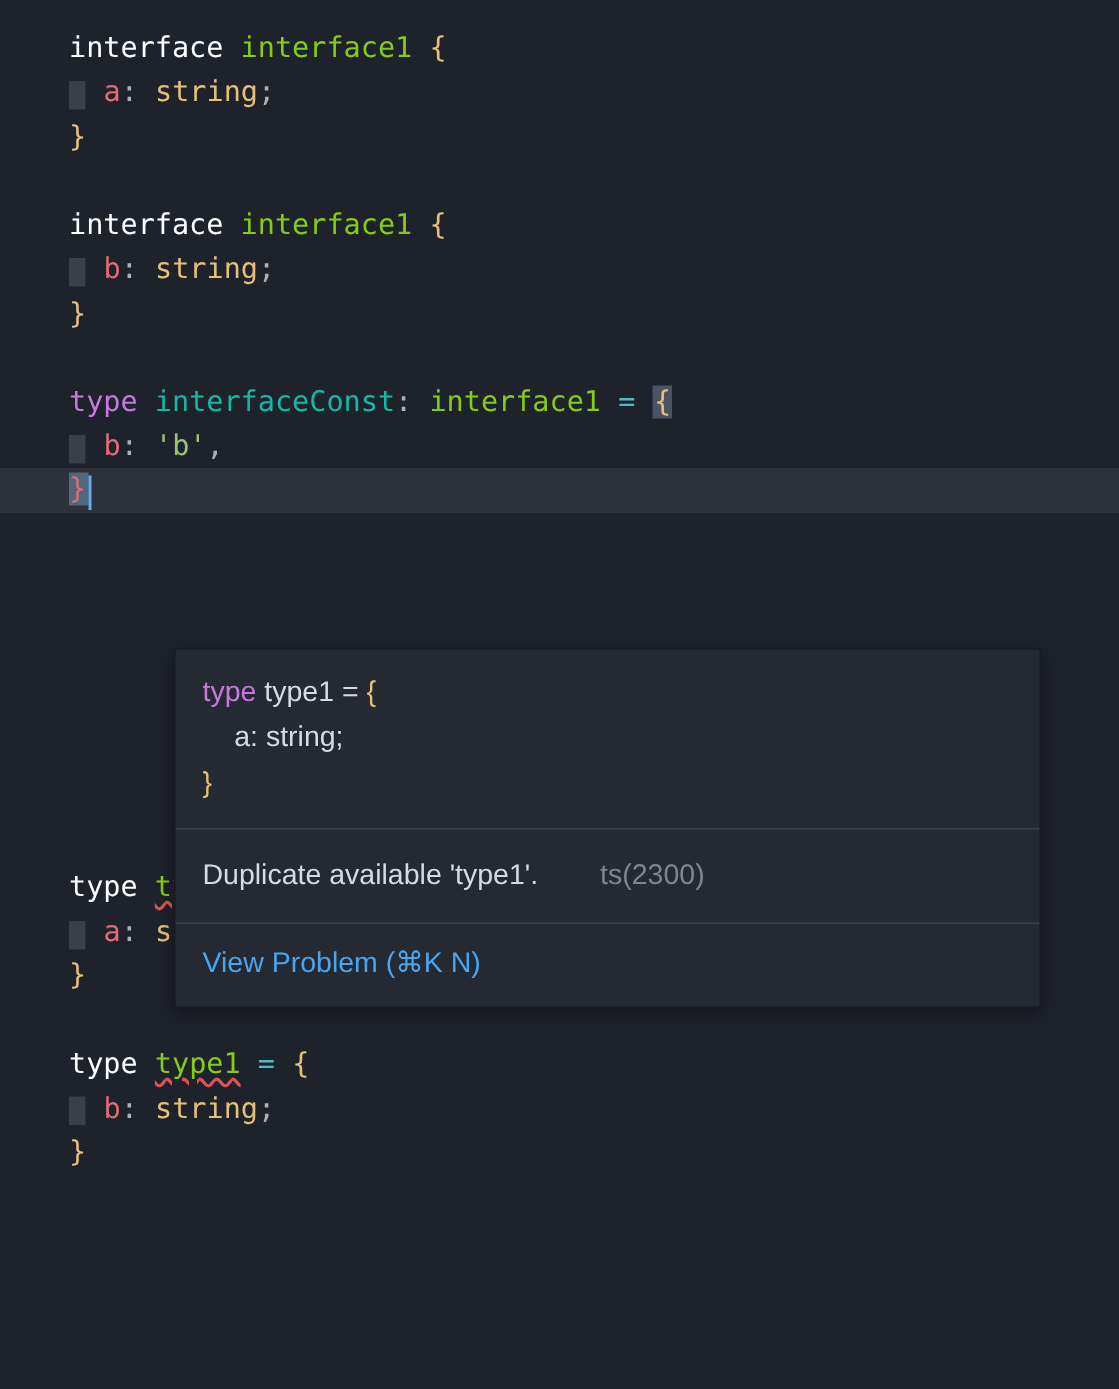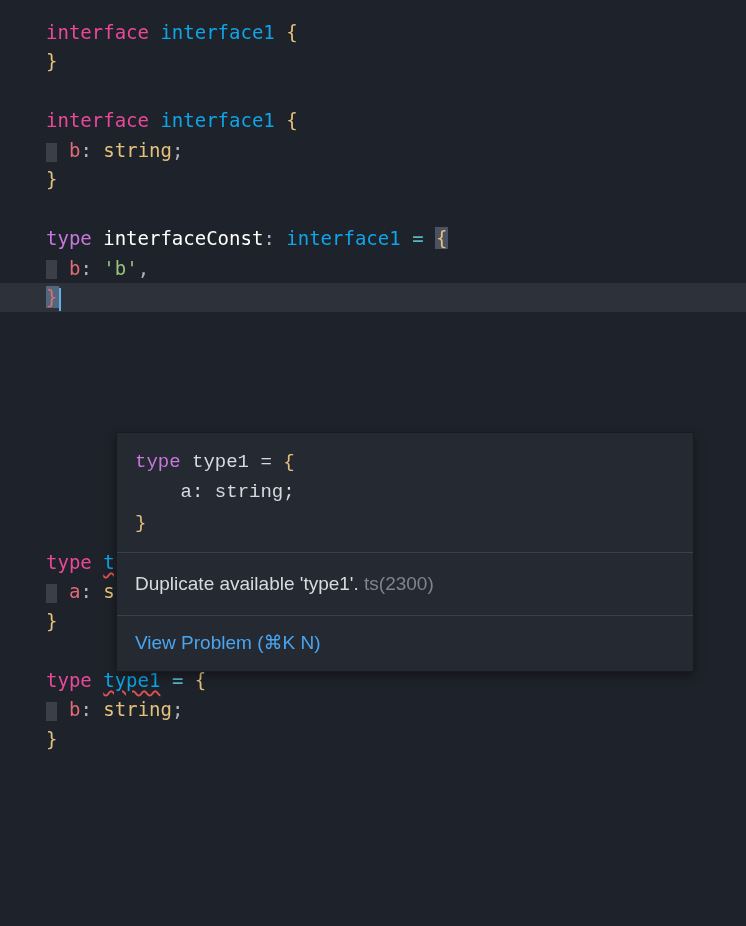--- a/index.html
+++ b/index.html
@@ -28,28 +28,28 @@
     }
     .indent-guide {
       display: inline-block;
       width: 11px;
       background-color: #3a3f48;
       margin-right: 12px;
       height: 1.0em;
       vertical-align: text-top;
       margin-top: 0.2em;
     }
-    .keyword { color: #ec4899; }
-    .typename { color: #0ea5e9; }
+    .keyword { color: #ffffff; }
+    .typename { color: #84cc16; }
     .brace { color: #e5c07b; }
     .prop { color: #e06c75; }
     .punct { color: #abb2bf; }
     .type { color: #e5c07b; }
     .const-kw { color: #c678dd; }
-    .ident { color: #ffffff; }
+    .ident { color: #14b8a6; }
     .eq { color: #56b6c2; }
     .string { color: #98c379; }
     .open-brace-hl {
       background-color: #4b5263;
       padding: 0 1px;
     }
     .close-brace-hl {
       background-color: #51677b;
       color: #e06c75;
       padding: 0 2px 0 0;
@@ -82,35 +82,36 @@
       top: 432px;
       width: 578px;
       background-color: #252931;
       border: 1px solid #181a1f;
       box-shadow: 0 4px 10px rgba(0,0,0,0.4);
       font-size: 19px;
       z-index: 10;
     }
     .tooltip-code {
       padding: 14px 18px;
-      font-family: Liberation Mono, monospace;
+      font-family: Liberation Sans, sans-serif;
       white-space: pre;
       line-height: 1.6;
     }
     .tooltip-divider {
       height: 1px;
       background-color: #3a3f48;
     }
     .tooltip-message {
       padding: 16px 18px;
       color: #d7dae0;
       font-family: -apple-system, BlinkMacSystemFont, 'Segoe UI', sans-serif;
     }
     .tooltip-message .code-ref {
       color: #7f848e;
+      margin-left: 36px;
     }
     .tooltip-actions {
       padding: 12px 18px 14px;
       font-family: -apple-system, BlinkMacSystemFont, 'Segoe UI', sans-serif;
       display: flex;
       gap: 26px;
     }
     .tooltip-actions .link {
       color: #4aa5f0;
       cursor: pointer;
@@ -122,20 +123,21 @@
     .tt-keyword { color: #c678dd; }
     .tt-white { color: #d7dae0; }
     .tt-brace { color: #e5c07b; }
   </style>
 </head>
 <body>
 
 <div class="code">
 
   <div class="line"><span class="keyword">interface</span> <span class="typename">interface1</span> <span class="brace">{</span></div>
+  <div class="line"><span class="indent-guide"></span><span class="prop">a</span><span class="punct">:</span> <span class="type">string</span><span class="punct">;</span></div>
   <div class="line"><span class="brace">}</span></div>
   <div class="line">&nbsp;</div>
 
   <div class="line"><span class="keyword">interface</span> <span class="typename">interface1</span> <span class="brace">{</span></div>
   <div class="line"><span class="indent-guide"></span><span class="prop">b</span><span class="punct">:</span> <span class="type">string</span><span class="punct">;</span></div>
   <div class="line"><span class="brace">}</span></div>
   <div class="line">&nbsp;</div>
 
   <div class="line"><span class="const-kw">type</span> <span class="ident">interfaceConst</span><span class="punct">:</span> <span class="typename">interface1</span> <span class="eq">=</span> <span class="brace open-brace-hl">{</span></div>
   <div class="line"><span class="indent-guide"></span><span class="prop">b</span><span class="punct">:</span> <span class="string">'b'</span><span class="punct">,</span></div>

